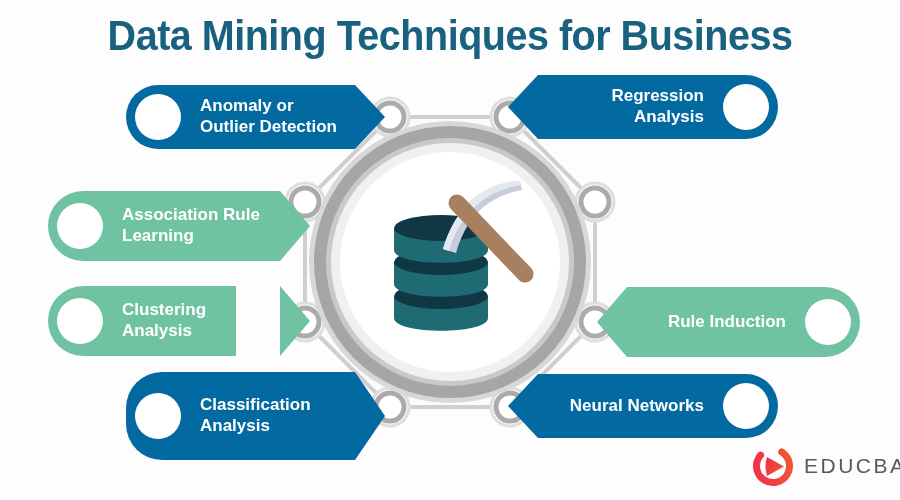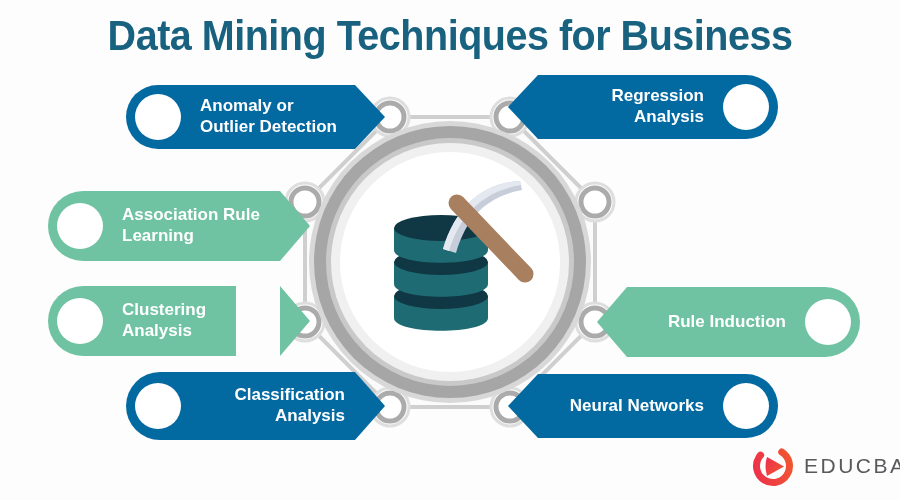--- a/index.html
+++ b/index.html
@@ -133,21 +133,21 @@
   </div>
 
   <div class="banner left green" style="left:48px;top:286px;width:262px;height:70px;gap:44px;">
     <div class="body seg">
       <span class="dot"></span>
       <span class="label">Clustering Analysis</span>
     </div>
     <div class="tip point-right seg"></div>
   </div>
 
-  <div class="banner left dark" style="left:126px;top:372px;width:259px;height:68px;text-align:right;">
+  <div class="banner left dark" style="left:126px;top:372px;width:259px;height:88px;">
     <div class="body seg">
       <span class="dot"></span>
       <span class="label">Classification
 Analysis</span>
     </div>
     <div class="tip point-right seg"></div>
   </div>
 
   <div class="banner right dark" style="left:508px;top:75px;width:270px;height:64px;">
     <div class="tip point-left seg"></div>

